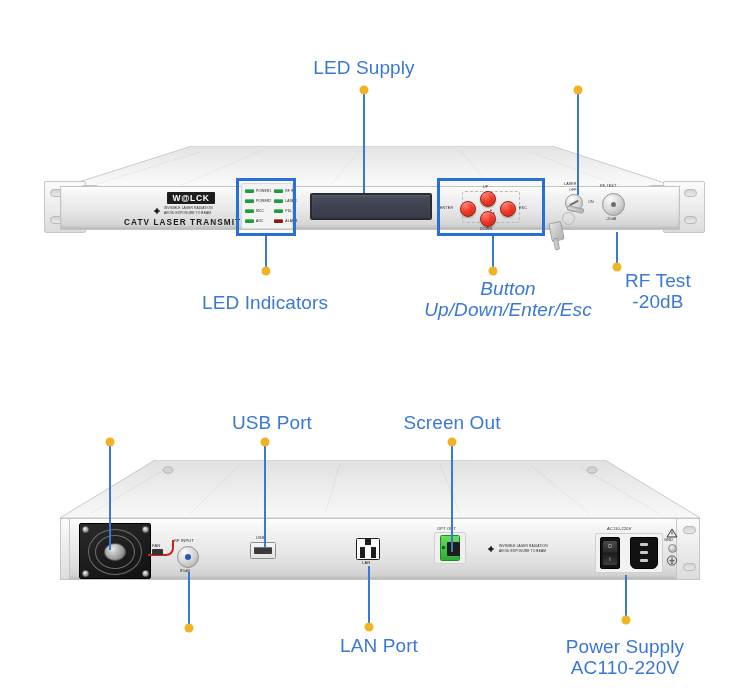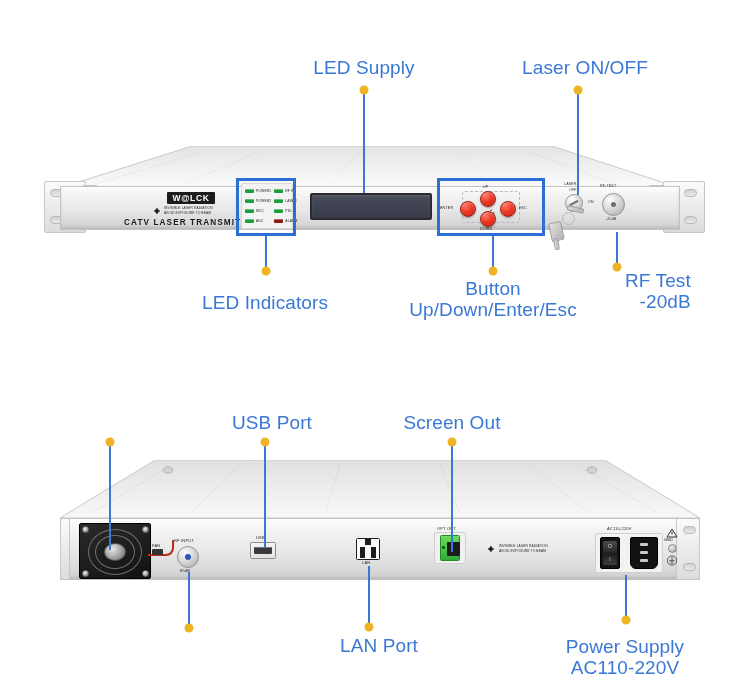--- a/index.html
+++ b/index.html
@@ -8,21 +8,21 @@
     font-family:"Liberation Sans",sans-serif;overflow:hidden;
   }
   .stage{position:absolute;inset:0;}
 
   
   .callout{
     position:absolute;color:#3a78d6;font-size:19px;line-height:1.12;
     font-weight:400;white-space:pre;letter-spacing:.1px;
   }
   .callout.ctr{text-align:center;transform:translateX(-50%);}
-  .callout.lft{text-align:right;}
+  .callout.lft{text-align:center;}
   .leader{position:absolute;background:#3a78d6;width:2.4px;}
   .dot{position:absolute;width:9px;height:9px;border-radius:50%;
        background:#f0b323;transform:translate(-50%,-50%);}
   .hlbox{position:absolute;border:3px solid #2a6fd4;box-sizing:border-box;}
 
   
   .unit{position:absolute;}
   .top-persp{position:absolute;}
   .face{position:absolute;
     background:linear-gradient(180deg,#fdfdfd 0%,#f2f2f2 22%,#e9e9e9 52%,#dcdcdc 78%,#cfcfcf 100%);
@@ -265,29 +265,28 @@
       <div class="smalllbl" style="left:10px;top:33px;">-20dB</div>
     </div>
 
     <div class="hlbox" style="left:236px;top:178px;width:60px;height:58px;"></div>
     <div class="hlbox" style="left:437px;top:178px;width:108px;height:58px;"></div>
 
     <div class="callout ctr" style="left:364px;top:57px;">LED Supply</div>
     <div class="leader" style="left:363px;top:88px;height:105px;"></div>
     <div class="dot" style="left:364px;top:90px;"></div>
 
-    <div class="callout ctr" style="left:585px;top:57px;">Laser ON/OFF</div>
     <div class="leader" style="left:577px;top:88px;height:107px;"></div>
     <div class="dot" style="left:578px;top:90px;"></div>
 
     <div class="callout ctr" style="left:265px;top:292px;">LED Indicators</div>
     <div class="leader" style="left:265px;top:236px;height:36px;"></div>
     <div class="dot" style="left:266px;top:271px;"></div>
 
-    <div class="callout ctr" style="left:493px;top:278px;">Button
+    <div class="callout ctr" style="left:508px;top:278px;font-style:italic;">Button
 Up/Down/Enter/Esc</div>
     <div class="leader" style="left:492px;top:236px;height:36px;"></div>
     <div class="dot" style="left:493px;top:271px;"></div>
 
     <div class="callout lft" style="left:625px;top:270px;">RF Test
 -20dB</div>
     <div class="leader" style="left:616px;top:232px;height:36px;"></div>
     <div class="dot" style="left:617px;top:267px;"></div>
   </div>
 

